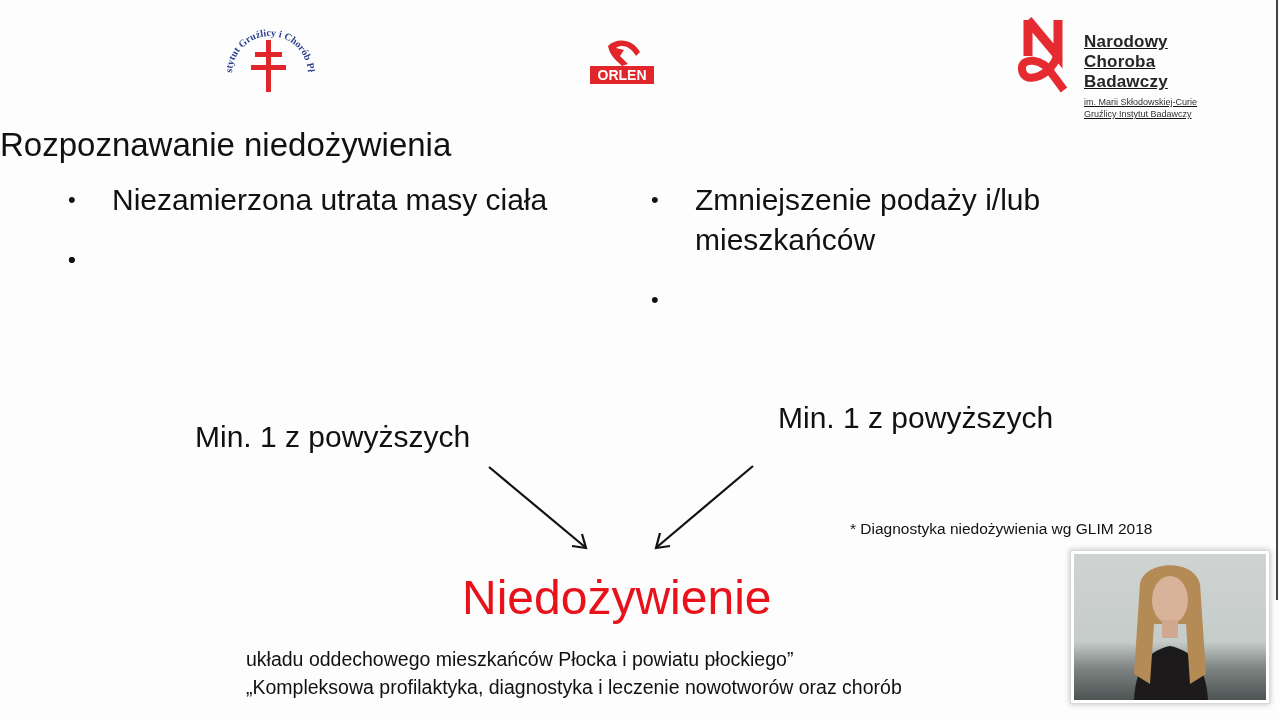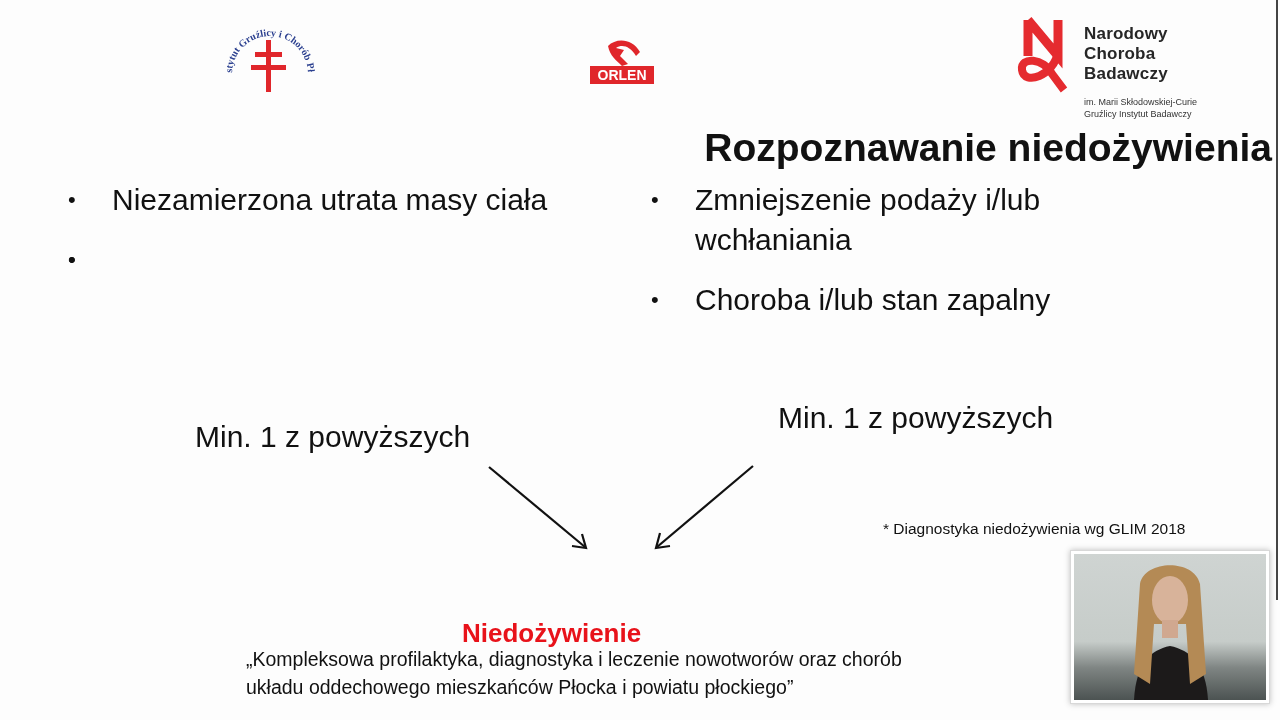--- a/index.html
+++ b/index.html
@@ -7,44 +7,44 @@
     width:1280px; height:720px; overflow:hidden; position:relative;
     background:#fdfdfd;
     font-family:"Liberation Sans", "DejaVu Sans", sans-serif;
     color:#111;
   }
   .abs { position:absolute; }
   
   .logo-igchp { left:222px; top:22px; width:96px; height:74px; }
   .logo-orlen { left:586px; top:36px; width:72px; height:52px; }
   .logo-nio { left:1014px; top:16px; width:210px; height:110px; }
-  .nio-text { position:absolute; left:70px; top:8px; line-height:20px; }
+  .nio-text { position:absolute; left:70px; top:16px; line-height:20px;text-decoration:underline; }
   .nio-big { font-weight:bold; font-size:17px; color:#262626; letter-spacing:0.2px; }
   .nio-small { font-size:9px; color:#333; line-height:12px; }
-  .nio-small-first { margin-top:12px; }
+  .nio-small-first { margin-top:4px; }
 
   .title {
-    left:0; width:1272px; top:126px; text-align:right;
-    font-size:39px; font-weight:bold; color:#111;
+    left:0; width:1272px; top:126px; text-align:left;
+    font-size:33px; font-weight:normal; color:#111;
   }
   .bullet-list { list-style:none; margin:0; padding:0; }
   .bullet-list li { position:relative; font-size:30px; line-height:40px; color:#111; }
   .bullet-list li .dot {
     position:absolute; left:-44px; top:0; font-size:22px; line-height:40px;
   }
   .left-list { left:112px; top:180px; }
   .left-list li { margin-bottom:20px; }
   .right-list { left:695px; top:180px; width:460px; }
   .right-list li { margin-bottom:20px; }
 
   .min-left { left:195px; top:420px; font-size:30px; }
   .min-right { left:778px; top:401px; font-size:30px; }
-  .footnote { left:883px; top:520px; font-size:15.5px; color:#111; }
+  .footnote { left:850px; top:520px; font-size:15.5px; color:#111; }
   .result {
-    left:462px; top:570px; font-size:26px; font-weight:bold; color:#e8121a;margin-top:48px;
+    left:462px; top:570px; font-size:48px; font-weight:normal; color:#e8121a;
   }
   .quote { left:246px; top:645px; font-size:19.5px; line-height:28px; color:#111; }
 
   .webcam {
     left:1070px; top:550px; width:198px; height:152px;
     background:#fff; border:1px solid #d8d8d8;
     box-shadow:0 0 6px rgba(0,0,0,0.25);
   }
   .webcam-inner {
     position:absolute; left:3px; top:3px; right:3px; bottom:3px; overflow:hidden;
@@ -93,22 +93,22 @@
 
 <div class="abs title">Rozpoznawanie niedożywienia</div>
 
 <ul class="abs bullet-list left-list">
   <li><span class="dot">•</span><span>Niezamierzona utrata masy ciała</span></li>
   <li><span class="dot">•</span></li>
   <li><span class="dot">•</span></li>
 </ul>
 
 <ul class="abs bullet-list right-list">
-  <li><span class="dot">•</span><span>Zmniejszenie podaży i/lub wchłaniania</span></li>
-  <li><span class="dot">•</span><span>Choroba i/lub stan zapalny</span></li>
+  <li><span class="dot">•</span><span>Zmniejszenie podaży i/lub mieszkańców</span></li>
+  <li><span class="dot">•</span></li>
 </ul>
 
 <div class="abs min-left">Min. 1 z powyższych</div>
 <div class="abs min-right">Min. 1 z powyższych</div>
 
 <svg class="abs" style="left:0;top:0;" width="1280" height="720">
   <g stroke="#111" stroke-width="2.2" fill="none">
     <line x1="489" y1="467" x2="585" y2="547"></line>
     <polyline points="572,546 586,548 582,534"></polyline>
   </g>
@@ -116,22 +116,22 @@
     <line x1="753" y1="466" x2="657" y2="547"></line>
     <polyline points="660,533 656,548 670,546"></polyline>
   </g>
 </svg>
 
 <div class="abs footnote">* Diagnostyka niedożywienia wg GLIM 2018</div>
 
 <div class="abs result">Niedożywienie</div>
 
 <div class="abs quote">
+  <div>układu oddechowego mieszkańców Płocka i powiatu płockiego”</div>
   <div>„Kompleksowa profilaktyka, diagnostyka i leczenie nowotworów oraz chorób</div>
-  <div>układu oddechowego mieszkańców Płocka i powiatu płockiego”</div>
 </div>
 
 <div class="abs webcam">
   <div class="webcam-inner">
     <svg width="192" height="146" viewBox="0 0 192 146">
       <path d="M60,146 C62,110 76,96 96,92 C116,96 132,110 134,146 Z" fill="#1c1a1a"></path>
       <path d="M66,30 C70,6 120,4 126,30 L132,120 L116,130 L112,70 L80,70 L76,130 L60,120 Z" fill="#b48a55"></path>
       <ellipse cx="96" cy="46" rx="18" ry="24" fill="#d8b39a"></ellipse>
       <rect x="88" y="66" width="16" height="18" fill="#d0a890"></rect>
     </svg>

